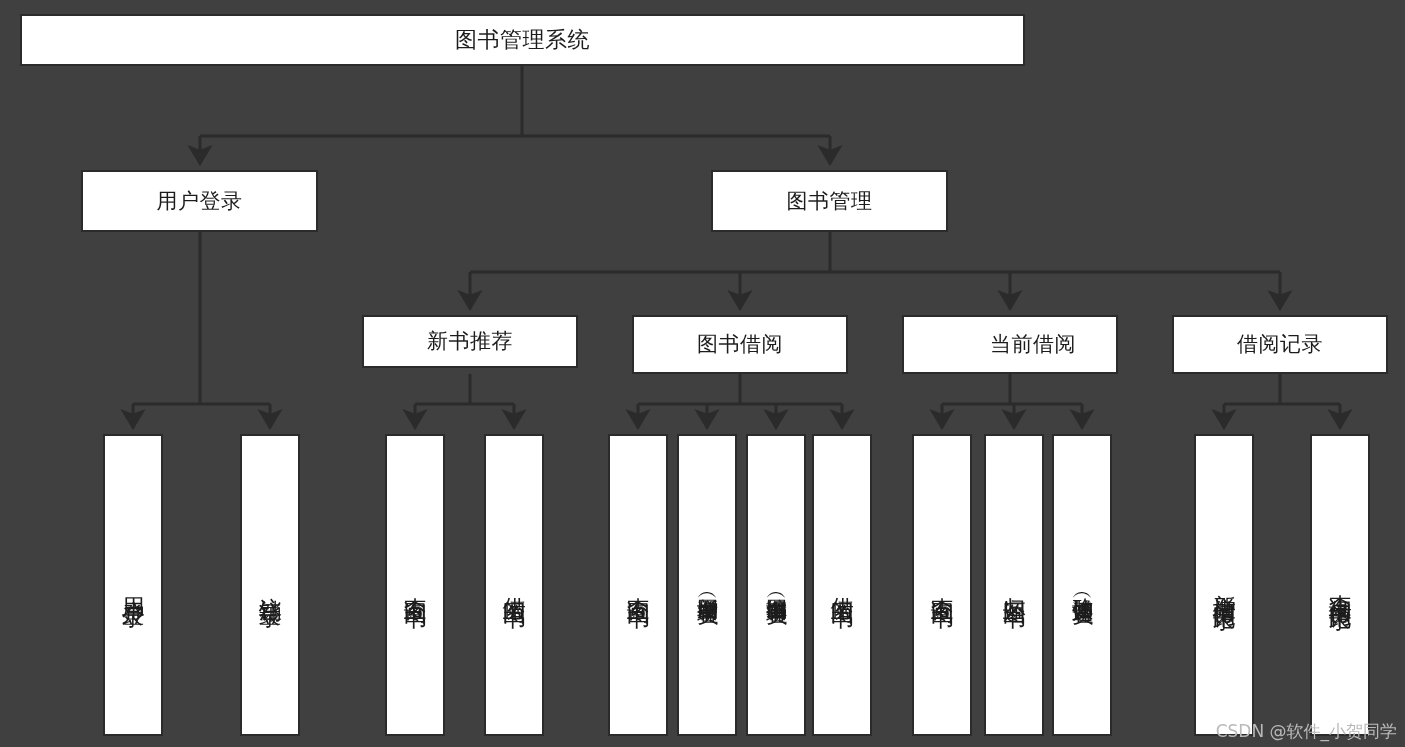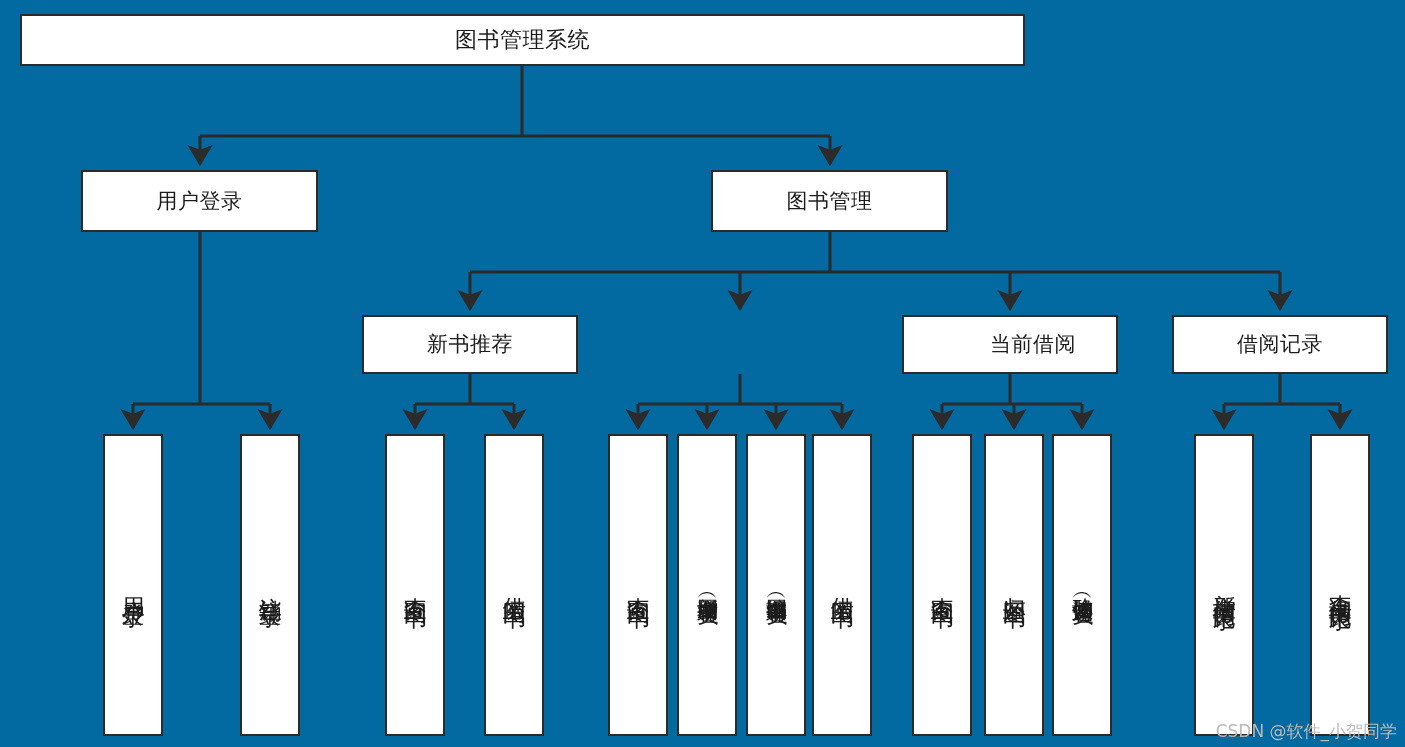--- a/index.html
+++ b/index.html
@@ -8,21 +8,21 @@
     padding: 0;
     background: #ffffff;
   }
   body {
     font-family: "DejaVu Sans", "Liberation Sans", sans-serif;
   }
   #canvas {
     position: relative;
     width: 1405px;
     height: 747px;
-    background: #0369a1;
+    background: #404040;
     overflow: hidden;
   }
   #edges {
     position: absolute;
     left: 0;
     top: 0;
     width: 1405px;
     height: 747px;
   }
   .node {
@@ -137,22 +137,25 @@
     <span class="label">图书管理系统</span>
   </div>
 
   <div class="node h" id="node-l2-0" style="left: 81px; top: 170px; width: 237px; height: 62px;">
     <span class="label">用户登录</span>
   </div>
   <div class="node h" id="node-l2-1" style="left: 711px; top: 170px; width: 237px; height: 62px; align-items: center;">
     <span class="label">图书管理</span>
   </div>
 
-  <div class="node h" id="node-l3-0" style="left: 362px; top: 315px; width: 216px; height: 59px;">
+  <div class="node h" id="node-l3-0" style="left: 362px; top: 315px; width: 216px; height: 53px;">
     <span class="label">新书推荐</span>
+  </div>
+  <div class="node h" id="node-l3-1" style="left: 632px; top: 315px; width: 216px; height: 59px;">
+    <span class="label">图书借阅</span>
   </div>
   <div class="node h" id="node-l3-2" style="left: 902px; top: 315px; width: 216px; height: 59px; padding-left: 46px;">
     <span class="label">当前借阅</span>
   </div>
   <div class="node h" id="node-l3-3" style="left: 1172px; top: 315px; width: 216px; height: 59px; justify-content: center;">
     <span class="label">借阅记录</span>
   </div>
 
   <div class="node v" id="node-leaf-0" style="left: 103px; top: 434px; width: 60px; height: 302px;">
     <span class="label">用户登录</span>

